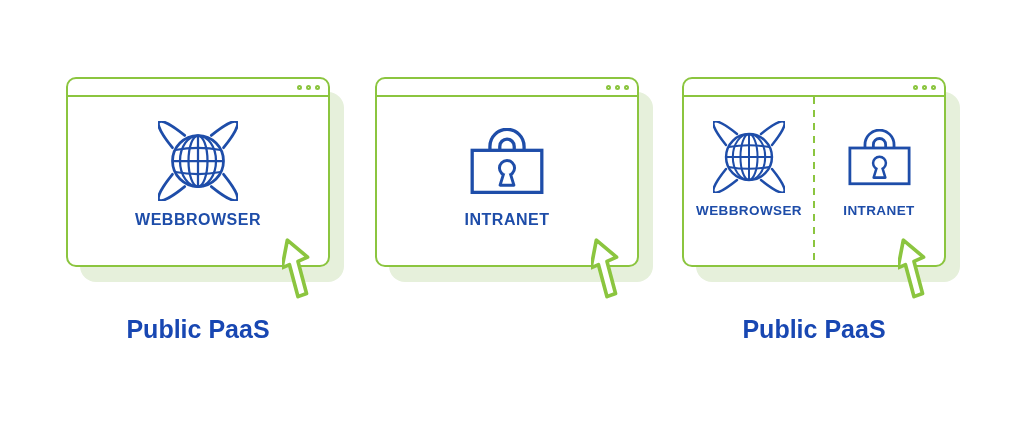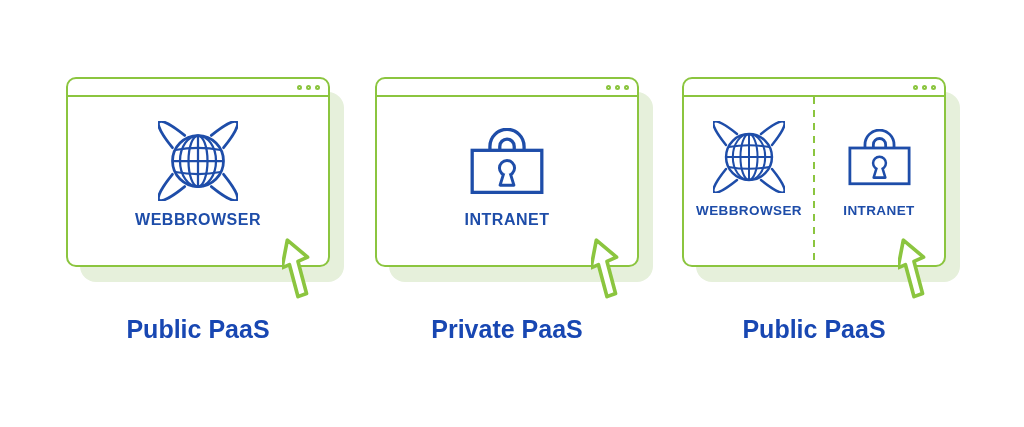--- a/index.html
+++ b/index.html
@@ -162,21 +162,20 @@
                 <use href="#sym-lock"></use>
               </svg>
           </div>
           <div class="zone-label" data-name="zone-label">INTRANET</div>
         </div>
       </div>
     </div>
     <svg class="cursor" viewBox="0 0 30 60" data-name="cursor-arrow-icon">
         <use href="#sym-cursor"></use>
       </svg>
-    <div class="caption" data-name="panel-caption">Private PaaS</div>
   </div>
 
   <div class="group" style="left:682px" data-name="panel-hybrid-paas">
     <div class="shadow" data-name="window-shadow"></div>
     <div class="window" data-name="browser-window">
       <div class="titlebar" data-name="window-titlebar">
         <span class="dot" data-name="window-dot"></span>
         <span class="dot" data-name="window-dot"></span>
         <span class="dot" data-name="window-dot"></span>
       </div>

